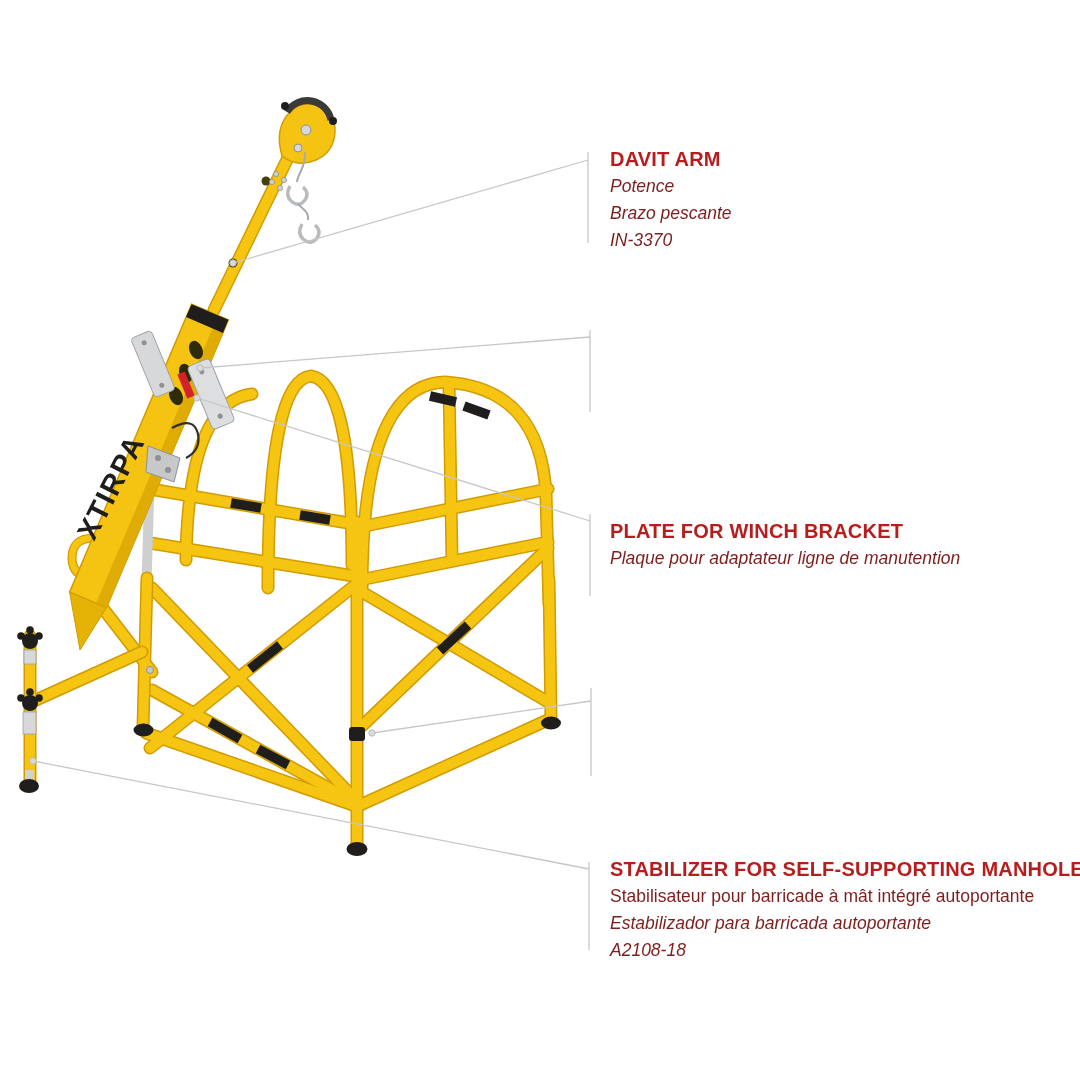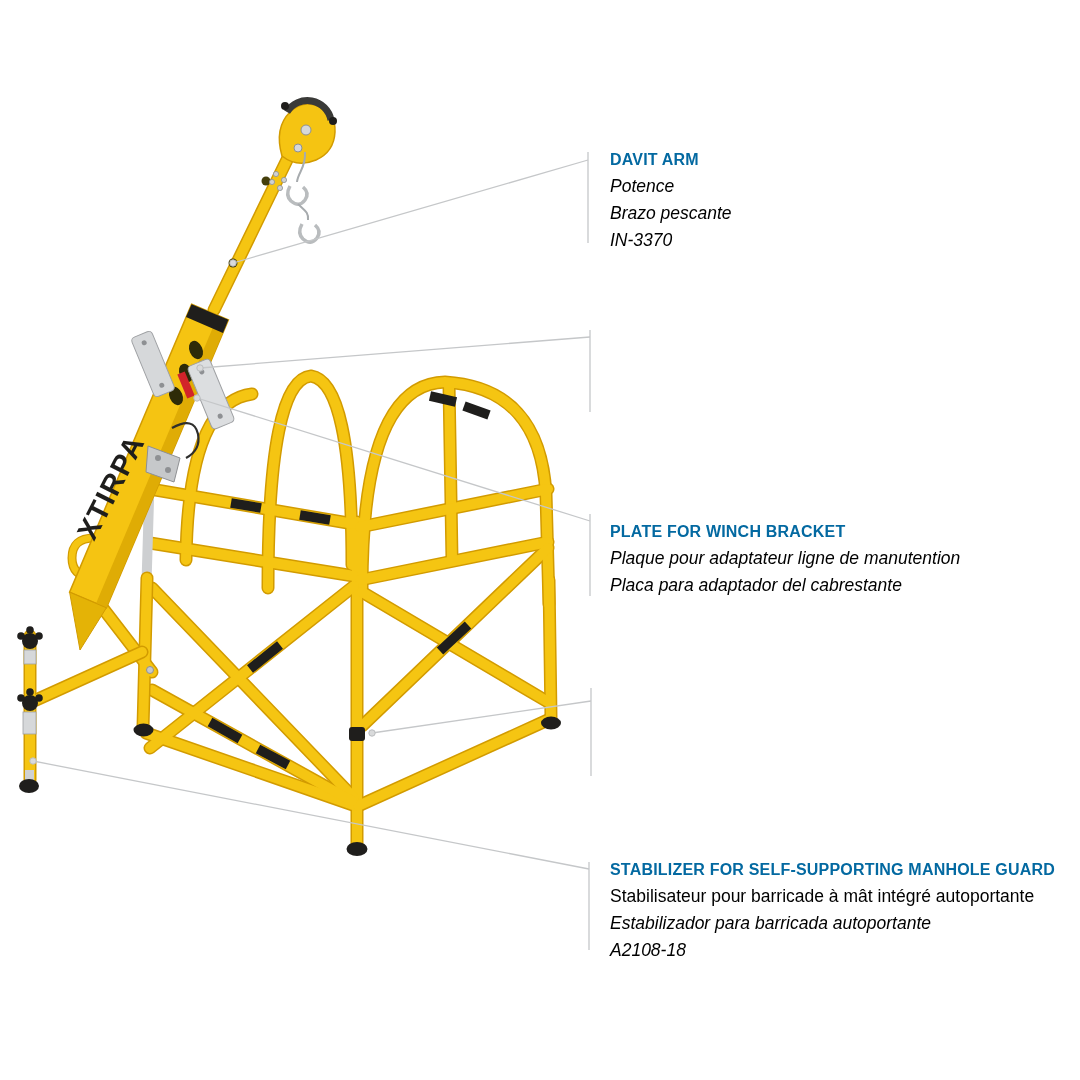--- a/index.html
+++ b/index.html
@@ -1,21 +1,21 @@
 <!DOCTYPE html>
 <html><head>
 <meta charset="utf-8">
 <style>
   html,body{margin:0;padding:0;background:#fff;}
   #canvas{position:relative;width:1080px;height:1080px;background:#fff;overflow:hidden;
           font-family:"Liberation Sans",sans-serif;}
   #art{position:absolute;left:0;top:0;}
   .callout{position:absolute;left:610px;white-space:nowrap;}
-  .c-title{font-size:16px;font-weight:bold;color:#0369a1;letter-spacing:.2px;line-height:27px;}
-  .c-line{font-size:17.5px;color:#000000;line-height:27px;}
+  .c-title{font-size:20px;font-weight:bold;color:#b91c1c;letter-spacing:.2px;line-height:27px;}
+  .c-line{font-size:17.5px;color:#7f1d1d;line-height:27px;}
   .c-line.it{font-style:italic;}
   
   .tsh use{stroke:#D29B00;stroke-width:13;fill:none;stroke-linecap:round;}
   .tmn use{stroke:#F5C512;stroke-width:10;fill:none;stroke-linecap:round;}
   .hazseg path{stroke:#1F1E1C;stroke-width:9.5;fill:none;stroke-linecap:butt;}
   .leader line, .leader path{stroke:#C5C7C9;stroke-width:1.3;fill:none;}
   .leader circle{fill:#D9DADB;stroke:#BBBDBF;stroke-width:1;}
   .logo-text{font-family:"Liberation Sans",sans-serif;font-weight:bold;font-size:29px;
              fill:#1F1E1C;letter-spacing:1.5px;}
 </style>
@@ -254,21 +254,20 @@
     <div class="c-title">DAVIT ARM</div>
     <div class="c-line it">Potence</div>
     <div class="c-line it">Brazo pescante</div>
     <div class="c-line it">IN-3370</div>
   </div>
 
 
   <div class="callout" style="top:518px">
     <div class="c-title">PLATE FOR WINCH BRACKET</div>
     <div class="c-line it">Plaque pour adaptateur ligne de manutention</div>
-    <div class="c-line it">Placa para adaptador del cabrestante</div>
   </div>
 
 
   <div class="callout" style="top:856px">
     <div class="c-title">STABILIZER FOR SELF-SUPPORTING MANHOLE GUARD</div>
     <div class="c-line">Stabilisateur pour barricade à mât intégré autoportante</div>
     <div class="c-line it">Estabilizador para barricada autoportante</div>
     <div class="c-line it">A2108-18</div>
   </div>
 

